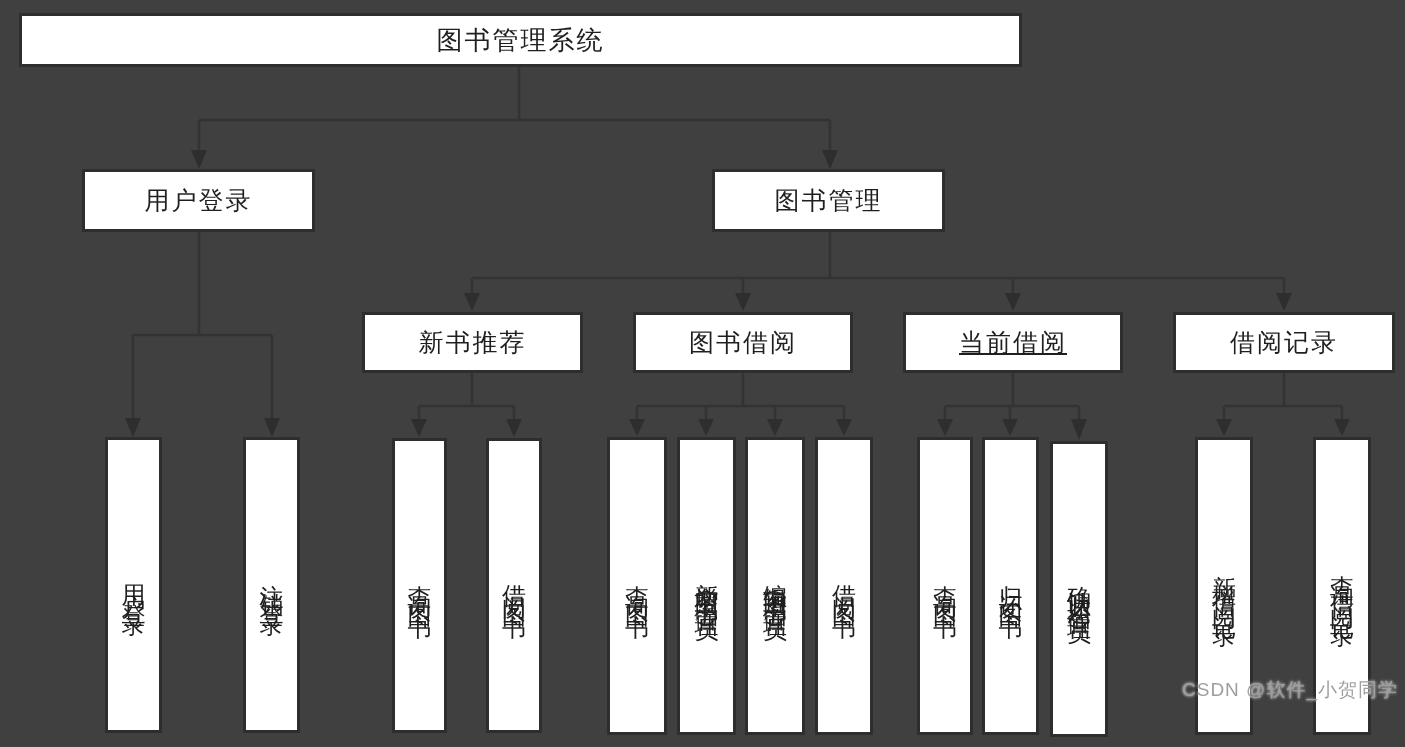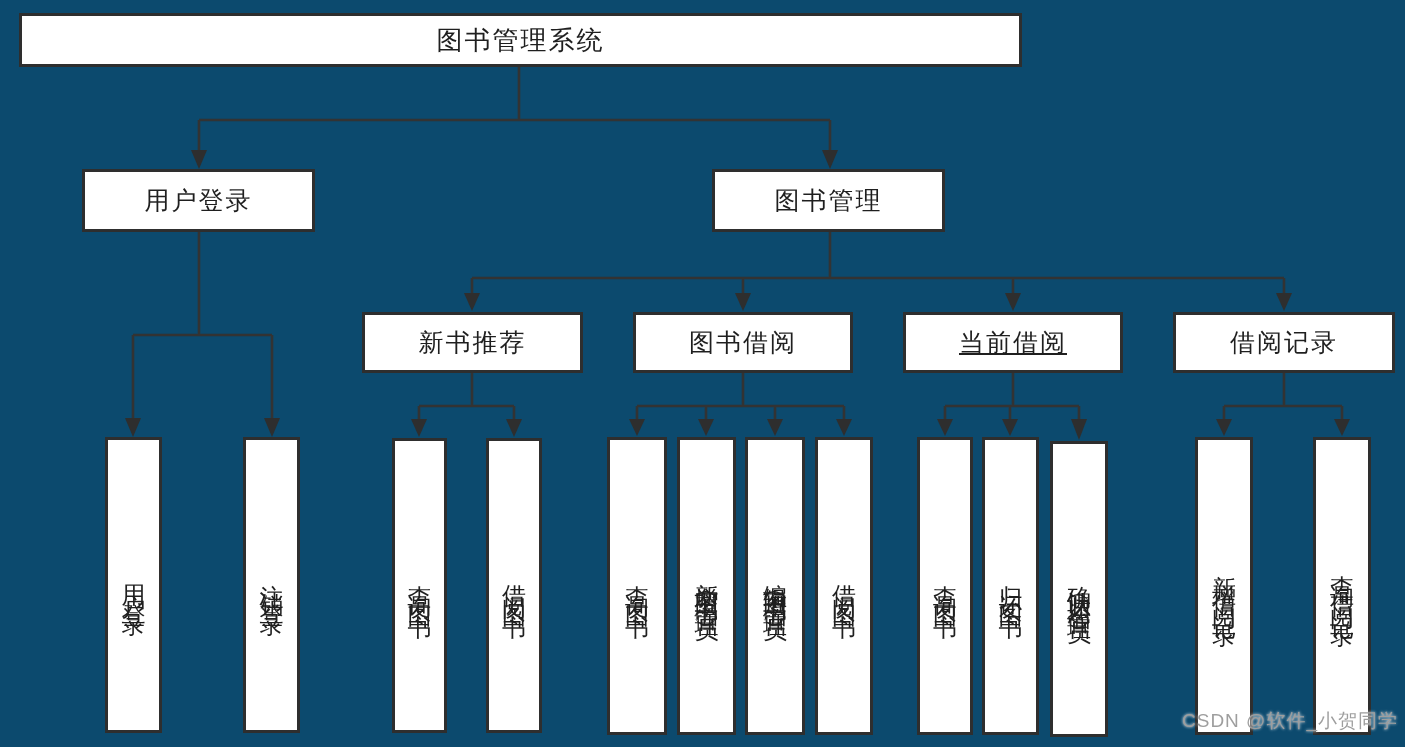--- a/index.html
+++ b/index.html
@@ -1,17 +1,17 @@
 <!DOCTYPE html>
 <html><head>
 <meta charset="utf-8">
 <style>
   html,body{margin:0;padding:0;background:#ffffff;}
   #stage{
-    position:relative;width:1405px;height:747px;background:#0c4a6e;overflow:hidden;
+    position:relative;width:1405px;height:747px;background:#404040;overflow:hidden;
     font-family:"Liberation Sans","DejaVu Sans",sans-serif;color:#1f1f1f;
   }
   #wires{position:absolute;left:0;top:0;width:1405px;height:747px;}
   .node{
     position:absolute;background:#ffffff;border:3px solid #2e2e2e;box-sizing:border-box;
     display:flex;align-items:center;justify-content:center;
   }
   .hnode{font-size:25px;letter-spacing:2px;}
   .vnode span{
     writing-mode:vertical-rl;text-orientation:mixed;
@@ -36,21 +36,21 @@
   #n-bb-query{left:607px;top:437px;width:60px;height:298px;}
   #n-bb-add{left:677px;top:437px;width:59px;height:298px;}
   #n-bb-edit{left:745px;top:437px;width:60px;height:298px;}
   #n-bb-borrow{left:815px;top:437px;width:58px;height:298px;}
   #n-cb-query{left:917px;top:437px;width:56px;height:298px;}
   #n-cb-return{left:982px;top:437px;width:57px;height:298px;}
   #n-cb-confirm{left:1050px;top:441px;width:58px;height:296px;}
   #n-br-add{left:1195px;top:437px;width:58px;height:298px;}
   #n-br-query{left:1313px;top:437px;width:58px;height:298px;}
   #watermark{
-    position:absolute;left:1182px;top:708px;font-size:19px;color:#9e9e9e;
+    position:absolute;left:1182px;top:677px;font-size:19px;color:#9e9e9e;
     letter-spacing:1px;white-space:nowrap;text-shadow:0 0 3px #ffffff;z-index:5;
   }
 </style>
 </head>
 <body>
 
 <div id="stage">
 
   <svg id="wires" viewBox="0 0 1405 747" xmlns="http://www.w3.org/2000/svg">
     <g stroke="#333333" stroke-width="2.6" fill="none">

